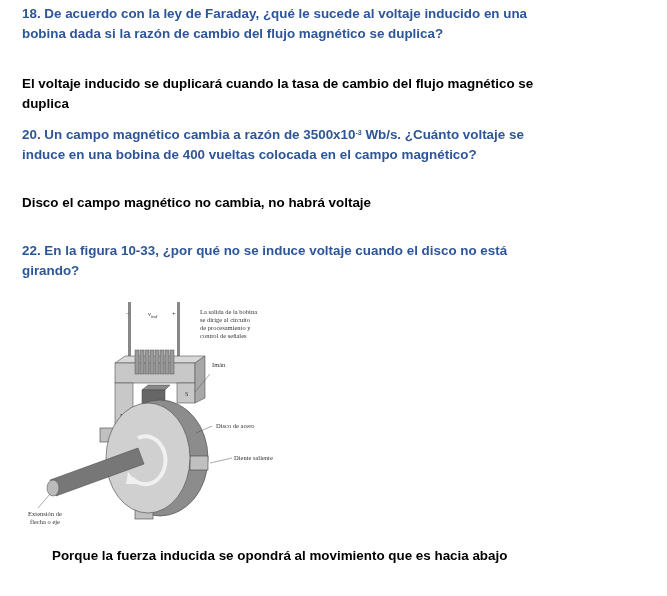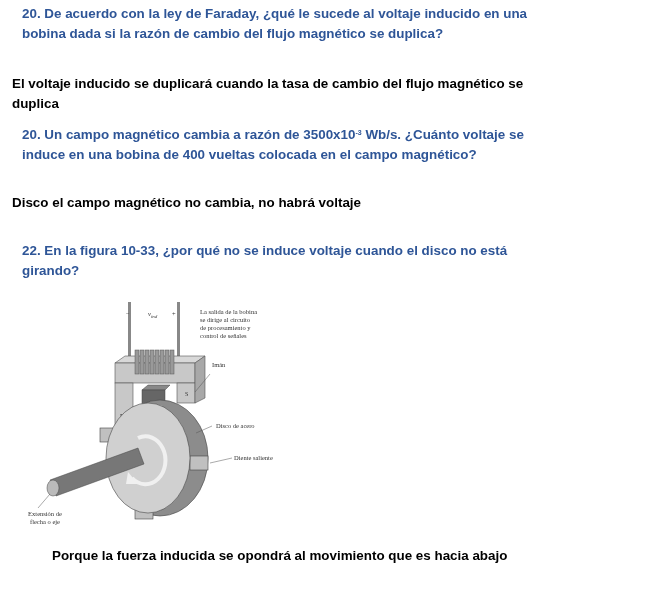--- a/index.html
+++ b/index.html
@@ -1,30 +1,30 @@
 <!DOCTYPE html>
 <html><head>
 <meta charset="utf-8">
 <style>
   html, body { margin:0; padding:0; background:#ffffff; }
   body { width:667px; height:596px; position:relative; overflow:hidden;
          font-family:"Liberation Sans", sans-serif; }
   .q { position:absolute; left:22px; width:530px; color:#2e5597;
        font-weight:bold; font-size:13.4px; line-height:20px; margin:0; }
-  .a { position:absolute; left:12px; width:530px; color:#000;
+  .a { position:absolute; left:22px; width:530px; color:#000;
        font-weight:bold; font-size:13.4px; line-height:20px; margin:0; }
   sup { font-size:7px; vertical-align:4px; }
   .fig { position:absolute; left:20px; top:298px; width:270px; height:232px; }
   .lbl { position:absolute; font-family:"Liberation Serif", serif; font-size:6.5px;
          color:#333; line-height:8px; }
 </style>
 </head>
 <body>
 
-<p class="q" style="top:4px;">20. De acuerdo con la ley de Faraday, ¿qué le sucede al voltaje inducido en una bobina dada si la razón de cambio del flujo magnético se duplica?</p>
+<p class="q" style="top:4px;">18. De acuerdo con la ley de Faraday, ¿qué le sucede al voltaje inducido en una bobina dada si la razón de cambio del flujo magnético se duplica?</p>
 <p class="a" style="top:74px;">El voltaje inducido se duplicará cuando la tasa de cambio del flujo magnético se duplica</p>
 <p class="q" style="top:123px;"><span>20. Un campo magnético cambia a razón de 3500x10</span><sup>-3</sup><span> Wb/s. ¿Cuánto voltaje se induce en una bobina de 400 vueltas colocada en el campo magnético?</span></p>
 <p class="a" style="top:193px;">Disco el campo magnético no cambia, no habrá voltaje</p>
 <p class="q" style="top:223px;margin-top:18px;">22. En la figura 10-33, ¿por qué no se induce voltaje cuando el disco no está girando?</p>
 
 <div class="fig">
   <svg width="270" height="232" viewBox="0 0 270 232">
 
     <rect x="108" y="4" width="3" height="60" fill="#888"></rect>
     <rect x="157" y="4" width="3" height="60" fill="#888"></rect>

